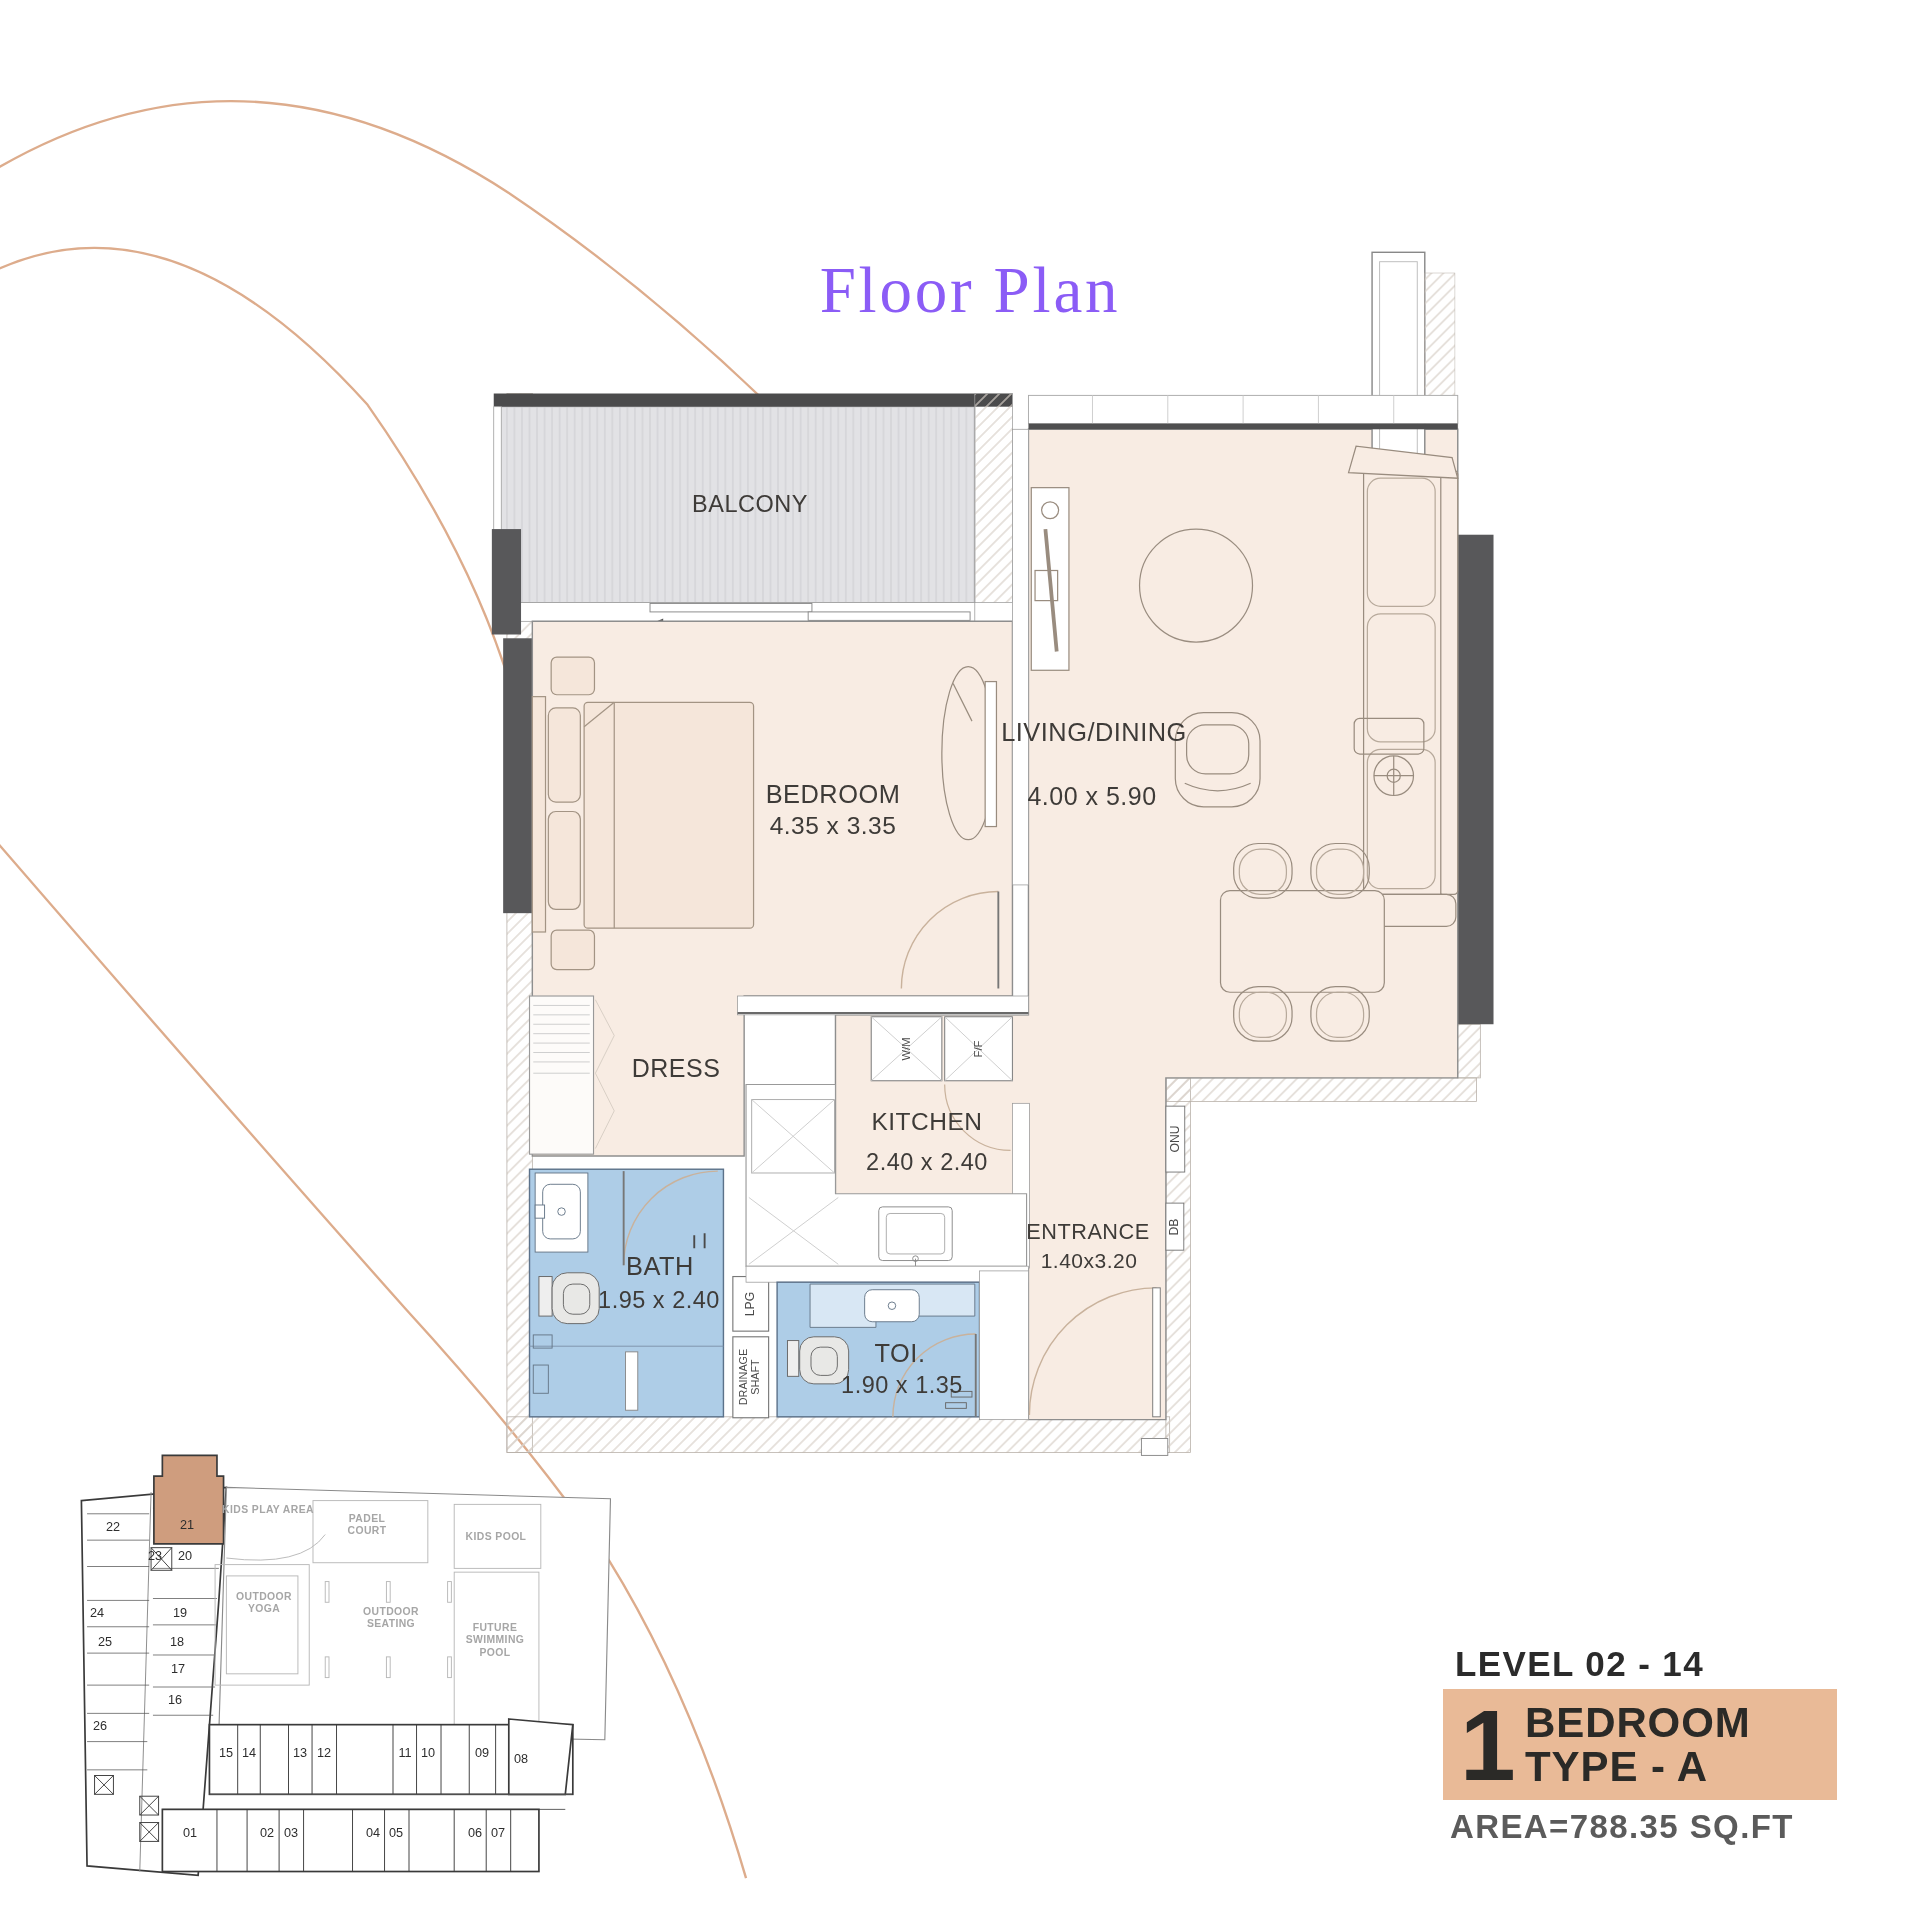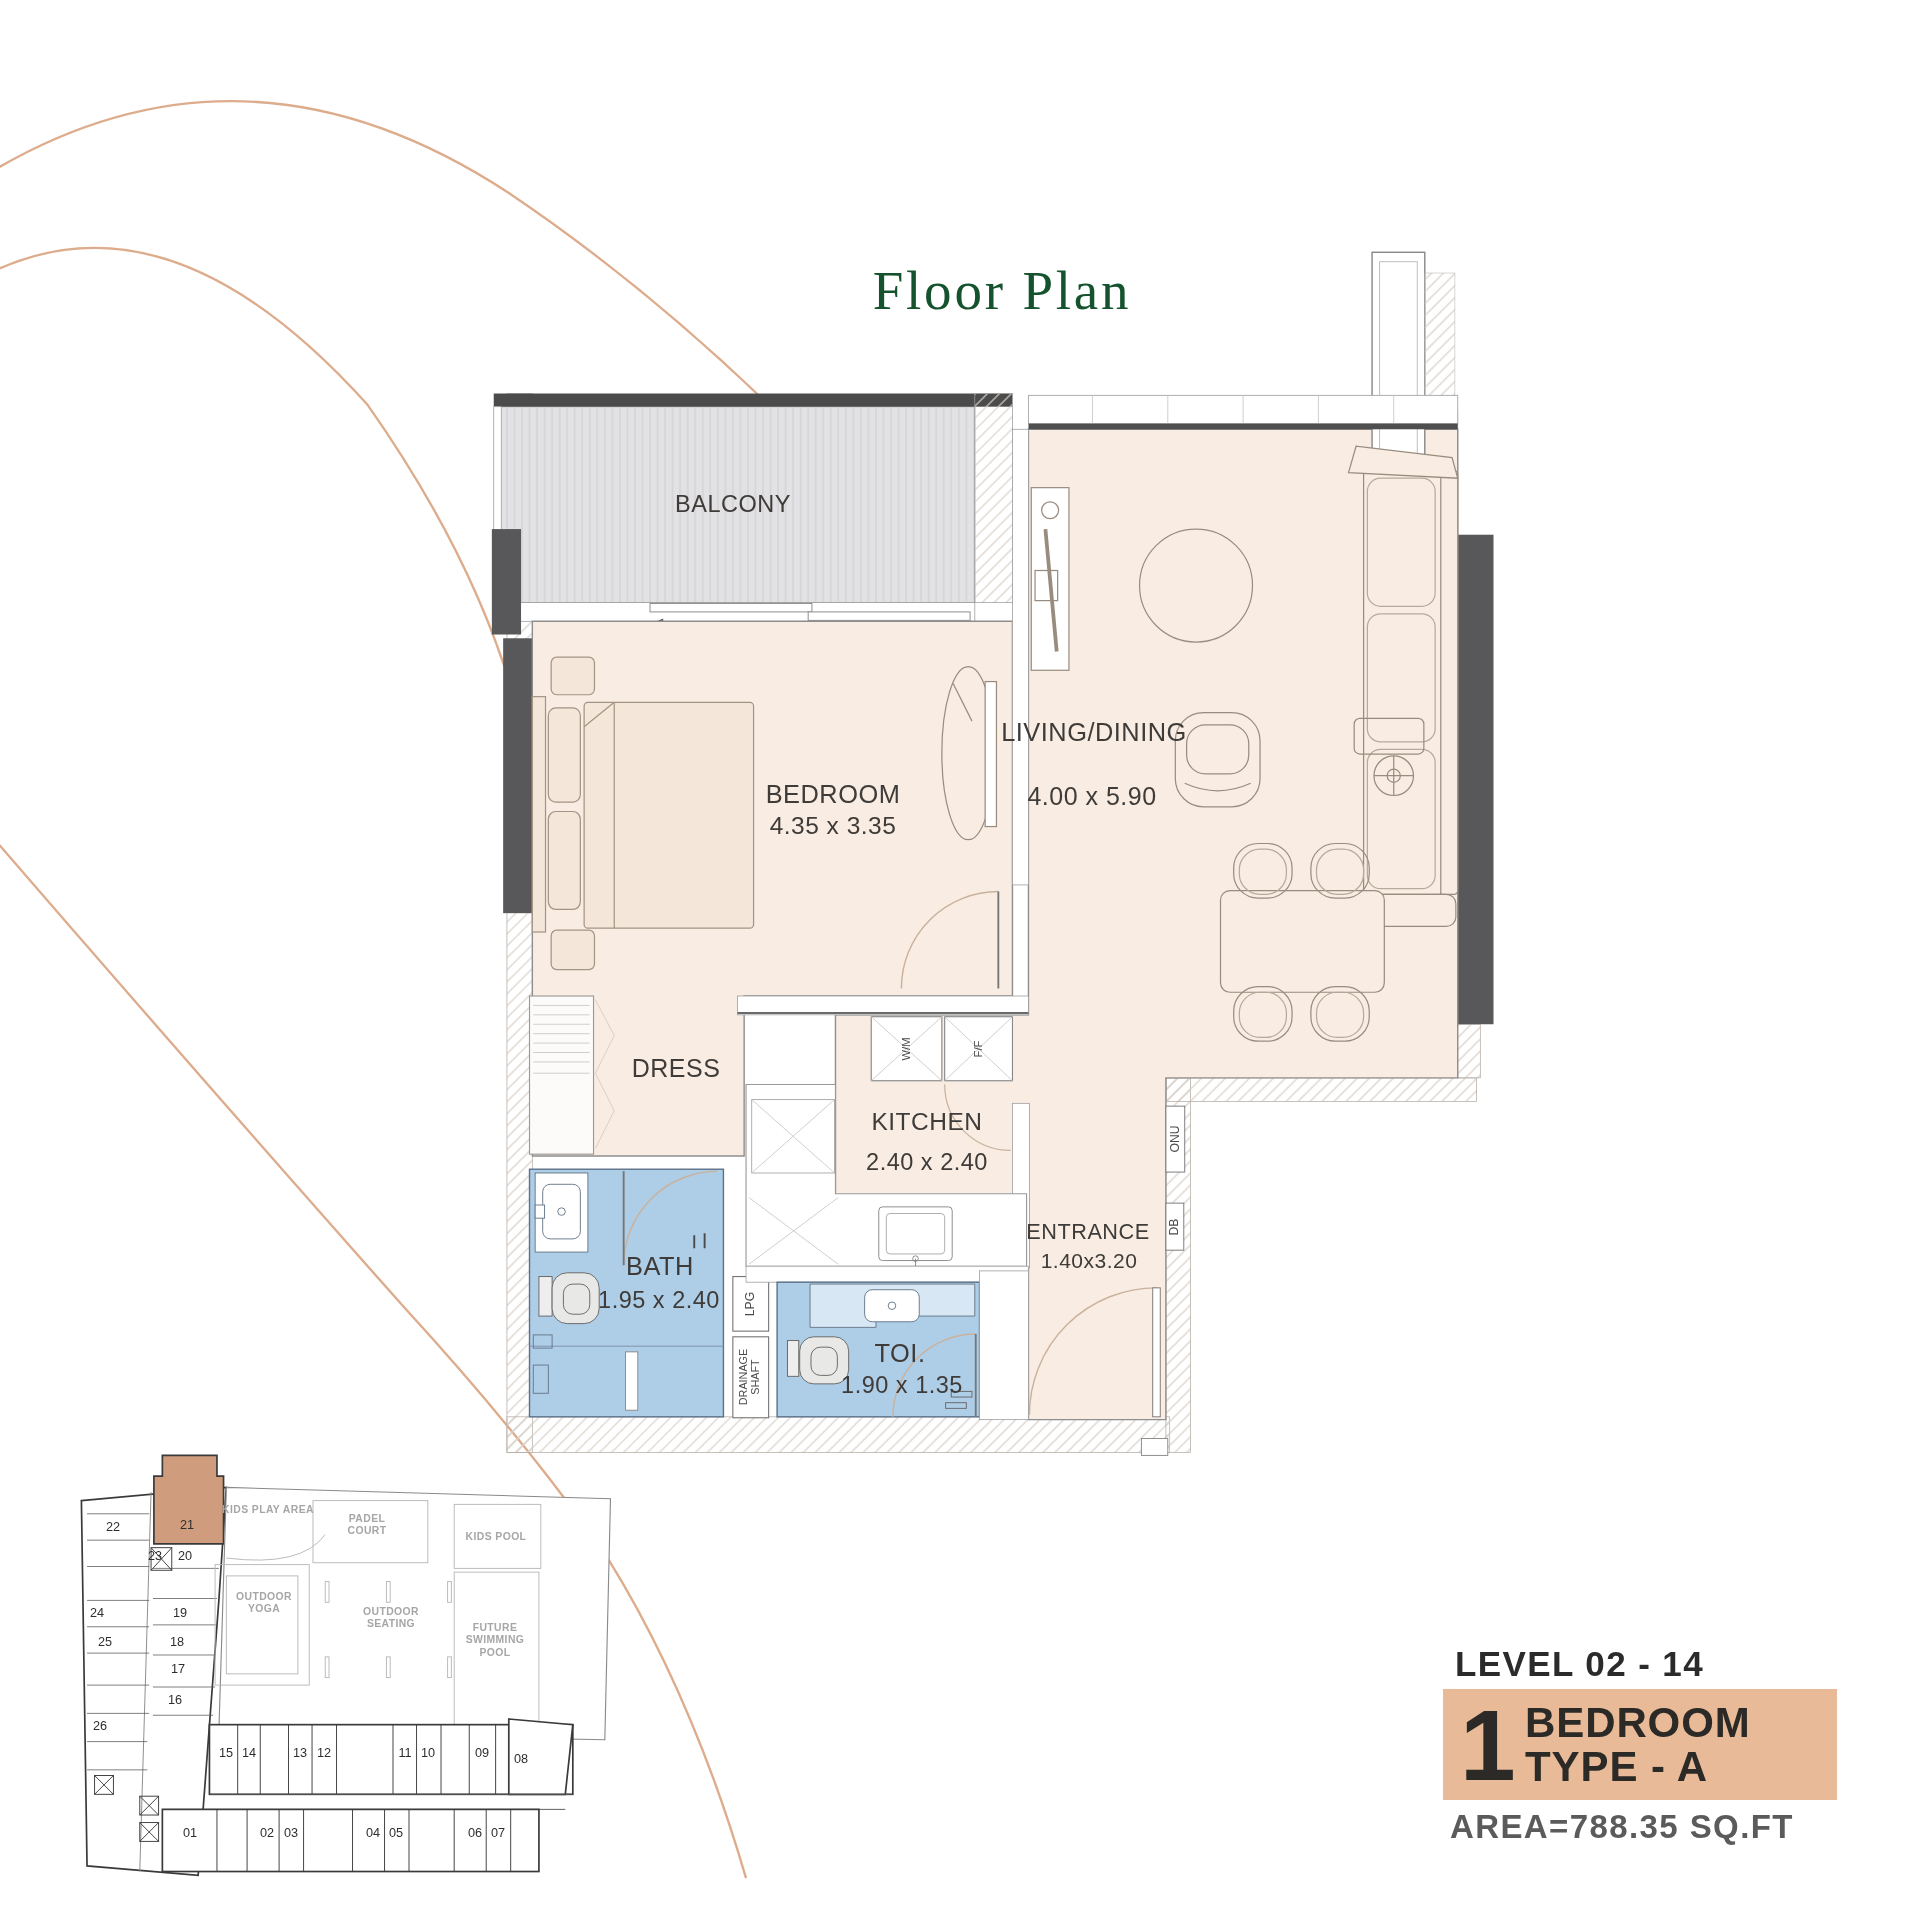--- a/index.html
+++ b/index.html
@@ -10,22 +10,22 @@
   .lbl{position:absolute;transform:translate(-50%,-50%);white-space:nowrap;
        color:#3e3b38;letter-spacing:0.5px;}
   .rot{position:absolute;transform:translate(-50%,-50%) rotate(-90deg);
        white-space:nowrap;color:#4a4a4a;}
   .rotwrap{position:absolute;transform:translate(-50%,-50%) rotate(-90deg);
        color:#4a4a4a;text-align:center;line-height:1.1;}
   .am{position:absolute;transform:translate(-50%,-50%);color:#a6a6a6;
       font-weight:bold;text-align:center;line-height:1.18;letter-spacing:0.4px;}
   .num{position:absolute;transform:translate(-50%,-50%);color:#2e2e2e;
        font-size:12.7px;}
-  #title{position:absolute;left:1002px;top:290px;transform:translate(-50%,-50%);
-       font-family:"Liberation Serif",serif;font-size:55px;color:#14532d;
+  #title{position:absolute;left:970px;top:290px;transform:translate(-50%,-50%);
+       font-family:"Liberation Serif",serif;font-size:65px;color:#8b5cf6;
        letter-spacing:2.8px;white-space:nowrap;}
   #level{position:absolute;left:1455px;top:1644px;font-size:35px;font-weight:bold;
        color:#2b2b2b;letter-spacing:1.4px;white-space:nowrap;}
   #badge{position:absolute;left:1443px;top:1689px;width:394px;height:111px;
        display:flex;align-items:center;justify-content:flex-start;}
   #badge .one{font-size:100px;font-weight:bold;color:#2b2a27;line-height:.88;
        margin:0 9.4px 0 17px;}
   #badge .tcol{display:flex;flex-direction:column;}
   #badge .tcol span{font-size:42px;font-weight:bold;color:#2b2a27;
        line-height:1.04;letter-spacing:0.9px;white-space:nowrap;}
@@ -317,21 +317,21 @@
       <line x1="434" y1="1922" x2="434" y2="1988"></line>
           <line x1="482" y1="1922" x2="482" y2="1988"></line>
       <line x1="516" y1="1922" x2="516" y2="1988"></line>
           <line x1="542" y1="1922" x2="542" y2="1988"></line>
     </g>
   </g>
 </svg>
 
 <div id="title">Floor Plan</div>
 
-<div class="lbl" style="left:733px;top:504px;font-size:23.5px;">BALCONY</div>
+<div class="lbl" style="left:750px;top:504px;font-size:23.5px;">BALCONY</div>
 <div class="lbl" style="left:833px;top:794px;font-size:25.4px;">BEDROOM</div>
 <div class="lbl" style="left:833px;top:826px;font-size:24.5px;">4.35 x 3.35</div>
 <div class="lbl" style="left:1094px;top:732px;font-size:25.4px;">LIVING/DINING</div>
 <div class="lbl" style="left:1092px;top:796px;font-size:25px;">4.00 x 5.90</div>
 <div class="lbl" style="left:927px;top:1122px;font-size:24.5px;">KITCHEN</div>
 <div class="lbl" style="left:927px;top:1162px;font-size:23.5px;">2.40 x 2.40</div>
 <div class="lbl" style="left:676px;top:1068px;font-size:25px;">DRESS</div>
 <div class="lbl" style="left:660px;top:1266px;font-size:25.4px;">BATH</div>
 <div class="lbl" style="left:659px;top:1300px;font-size:23.5px;">1.95 x 2.40</div>
 <div class="lbl" style="left:900px;top:1353px;font-size:25.4px;">TOI.</div>

